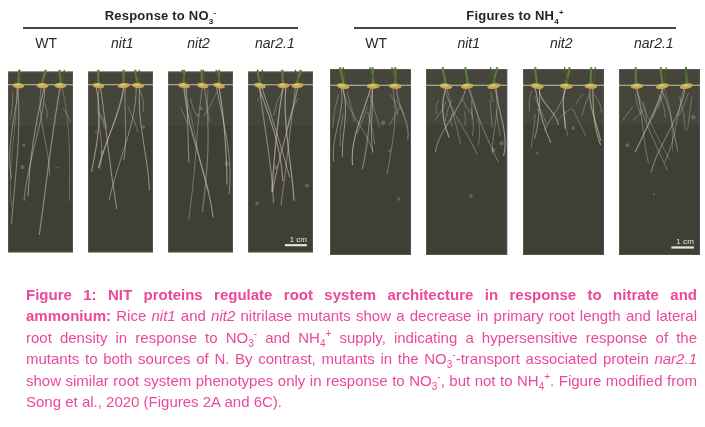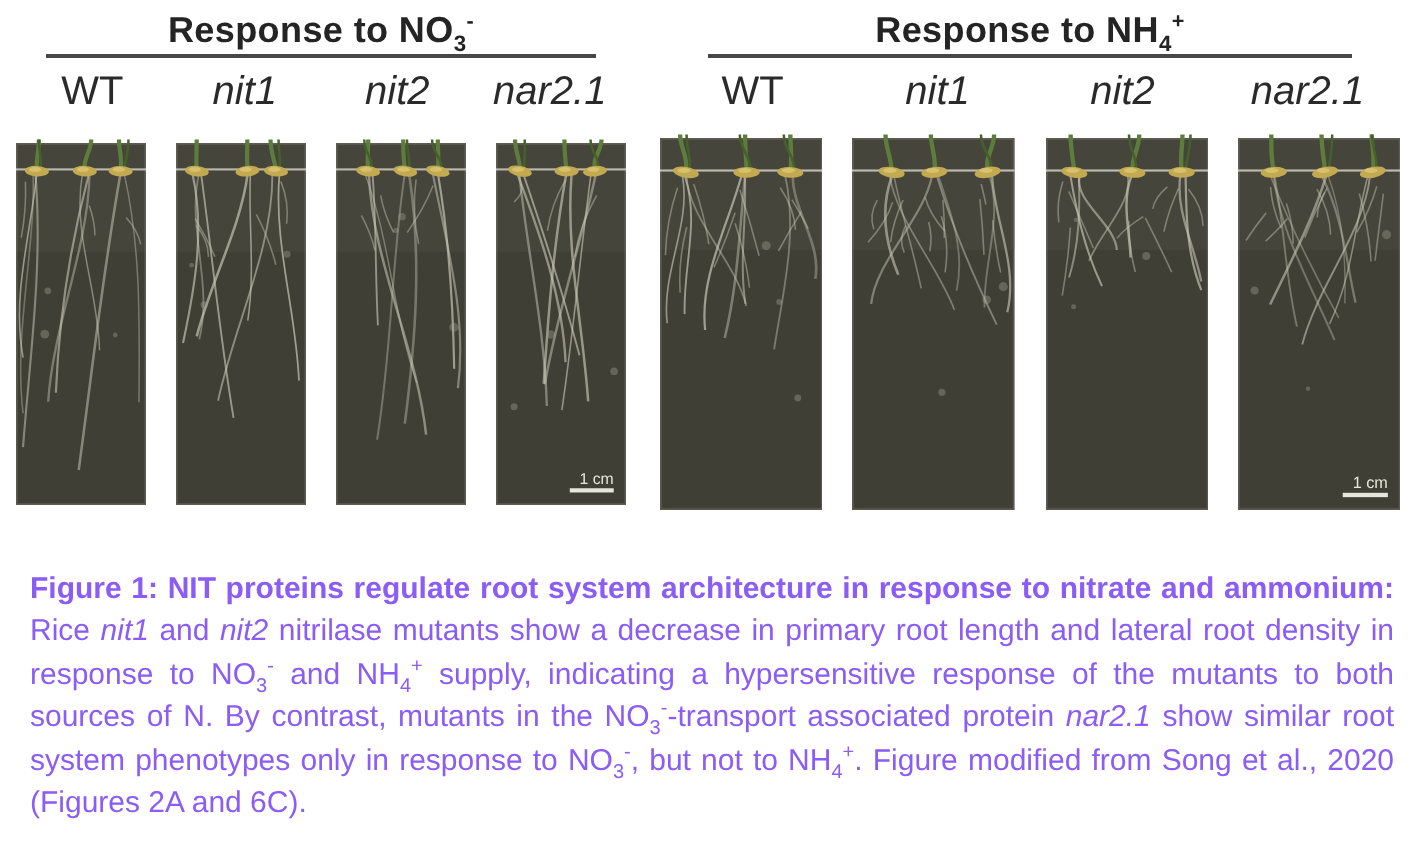--- a/index.html
+++ b/index.html
@@ -6,35 +6,35 @@
   body{
     width:705px;height:427px;background:#ffffff;
     font-family:"Liberation Sans",sans-serif;color:#1b1b1b;
     overflow:hidden;
   }
   .figure{padding:6px 5px 0 5px;}
   .panels{display:flex;gap:17px;margin-left:3px;}
   .panel-0{width:305px;}
   .panel-1{width:370px;}
   .panel-header{
-    text-align:center;font-weight:bold;font-size:18px;color:#242424;
+    text-align:center;font-weight:bold;font-size:13px;color:#242424;
     letter-spacing:.2px;height:19px;line-height:19px;
   }
   .panel-header sub{font-size:62%;line-height:0;}
   .panel-header sup{font-size:60%;line-height:0;vertical-align:super;}
   .rule-0{border-top:2px solid #474747;margin:2px 15px 0 15px;}
   .rule-1{border-top:2px solid #474747;margin:2px 24px 0 24px;}
-  .columns{display:flex;margin:6px 0 6px 0;font-size:20px;color:#2a2a2a;height:18px;}
+  .columns{display:flex;margin:6px 0 6px 0;font-size:14px;color:#2a2a2a;height:18px;}
   .col{flex:1;text-align:center;}
   .italic{font-style:italic;}
   .photo-row{display:flex;gap:15px;}
   svg.photo{display:block;border-radius:1px;}
   .caption{
-    margin:19px 3px 0 10px;
-    font-size:15px;line-height:21.4px;text-align:justify;color:#8b5cf6;
+    margin:19px 3px 0 21px;
+    font-size:15px;line-height:21.4px;text-align:justify;color:#ec4899;
   }
   .caption .b{font-weight:bold;}
   .caption .i{font-style:italic;}
   .caption sub{font-size:10px;line-height:0;}
   .caption sup{font-size:10px;line-height:0;vertical-align:super;}
 </style>
 </head>
 <body>
 
 <div class="figure">
@@ -172,21 +172,21 @@
             <circle cx="31.2" cy="109.0" r="2.4" fill="#a6a396" opacity="0.38"></circle>
             <circle cx="10.3" cy="150.1" r="2.0" fill="#a6a396" opacity="0.38"></circle>
             <circle cx="67.2" cy="129.9" r="2.2" fill="#a6a396" opacity="0.38"></circle>
             <text x="67" y="194" text-anchor="end" font-size="9" fill="#e8e6db" font-family="&quot;Liberation Sans&quot;,sans-serif">1 cm</text>
             <rect x="42" y="196.5" width="25" height="2.4" fill="#e8e6db"></rect>
           </svg>
         </div>
     </section>
 
     <section class="panel panel-1">
-      <div class="panel-header"><span>Response to NH</span><sub>4</sub><sup>+</sup></div>
+      <div class="panel-header"><span>Figures to NH</span><sub>4</sub><sup>+</sup></div>
       <div class="rule-1"></div>
       <div class="columns">
         <span class="col">WT</span>
         <span class="col italic">nit1</span>
         <span class="col italic">nit2</span>
         <span class="col italic">nar2.1</span>
       </div>
       <div class="photo-row" id="photos-1">
           <svg width="90" height="206" viewBox="0 0 90 206" class="photo">
             <rect x="0" y="0" width="90" height="206" fill="#403f36"></rect>

